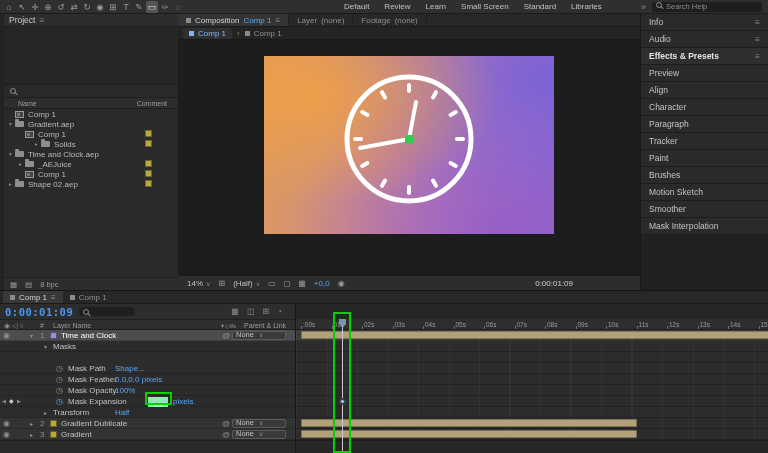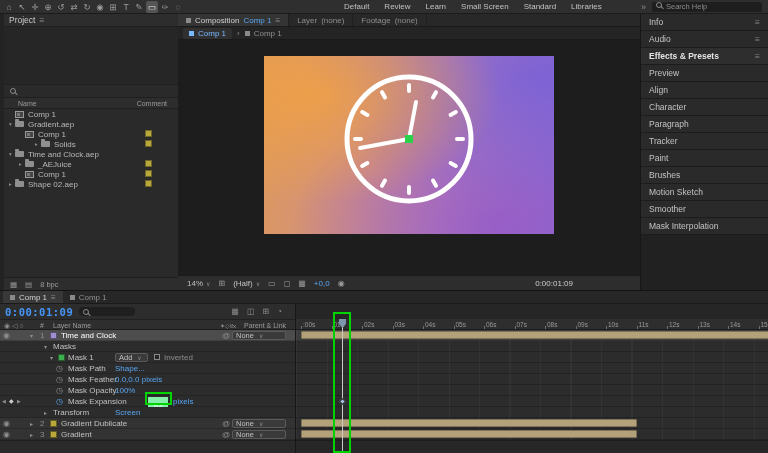--- a/index.html
+++ b/index.html
@@ -66,21 +66,21 @@
   #tlsearch{width:56px;height:9px;background:#1f1f1f;border-radius:4px;display:flex;align-items:center;gap:3px;padding:0 4px}
   #tlicons{margin-left:auto;display:flex;gap:8px;font-size:8px;color:#8e8e8e;padding-right:8px}
   #tlheader{position:absolute;left:0;top:28px;width:295px;height:11px;background:#2e2e2e;border-top:1px solid #202020;border-bottom:1px solid #1c1c1c;font-size:7px;color:#9a9a9a}
   #tlheader span{position:absolute;top:2px}
   #tlrows{position:absolute;left:0;top:39px;width:295px;height:110px}
   .trow{position:absolute;left:0;width:295px;height:11px;font-size:8px;color:#c0c0c0;background:#333;border-bottom:1px solid rgba(0,0,0,.18)}
   .trow.deep{background:#2c2c2c}
   .trow.sel{background:#4d4d4d}
   .trow .p{position:absolute;top:0;height:11px;line-height:11px;white-space:nowrap}
   .lswatch{position:absolute;top:2px;width:7px;height:7px;border:1px solid rgba(0,0,0,.45)}
-  .drop{position:absolute;top:1px;height:9px;border:1px solid #5b5b5b;background:#3a3a3a;border-radius:2px;display:flex;align-items:center;gap:5px;padding:0 3px;font-size:7.5px;color:#c0c0c0;line-height:8px}
+  .drop{position:absolute;top:1px;height:9px;border:1px solid #5b5b5b;background:#3a3a3a;border-radius:2px;display:flex;align-items:flex-end;gap:5px;padding:0 3px;font-size:7.5px;color:#c0c0c0;line-height:8px}
   .chk{position:absolute;top:2px;width:6px;height:6px;border:1px solid #888;background:#262626}
   .editbox{position:absolute;left:148px;top:1px;width:20px;height:9px;background:#0f0f0f;border:6px solid #86efac;color:#fff;text-align:center;line-height:8px;font-size:8px}
   .editbox::after{content:'';display:inline-block;width:1px;height:7px;background:#fff;vertical-align:-1px;margin-left:1px}
   #tlbottom{position:absolute;left:0;top:149px;width:295px;height:14px;background:#2a2a2a;border-top:1px solid #1f1f1f}
   
   #graph{position:absolute;left:295px;top:13px;width:473px;height:150px;background:#262626;border-left:1px solid #171717;overflow:hidden}
   #gruler{position:absolute;left:0;top:15px;width:473px;height:11px;background:#2e2e2e;border-bottom:1px solid #1b1b1b}
   #gruler::after{content:'';position:absolute;left:5px;right:0;bottom:0;height:3px;background:repeating-linear-gradient(to right,#6f6f6f 0 1px,transparent 1px 30.5px)}
   .rlabel{position:absolute;top:2px;font-size:6.5px;color:#9a9a9a}
   #grows{position:absolute;left:0;top:26px;width:473px;height:110px;background:#2c2c2c;
@@ -381,31 +381,20 @@
         <span>None</span>
           <span class="ddg">∨</span>
       </div>
     </div>
 
     <div class="trow deep" style="top:11px">
       <span class="p dim tiny" style="left:44px;top:1px">▾</span>
       <span class="p" style="left:53px">Masks</span>
     </div>
 
-    <div class="trow deep" style="top:22px">
-      <span class="p dim tiny" style="left:50px;top:1px">▾</span>
-      <span class="lswatch" style="left: 58px; background: rgb(63, 174, 78);"></span>
-      <span class="p" style="left:68px">Mask 1</span>
-      <div class="drop" style="left:115px;width:33px">
-        <span>Add</span>
-          <span class="ddg">∨</span>
-      </div>
-      <span class="chk" style="left:154px"></span>
-      <span class="p dim" style="left:164px">Inverted</span>
-    </div>
 
     <div class="trow deep" style="top:33px">
       <span class="p dim" style="left:56px">◷</span>
       <span class="p" style="left:68px">Mask Path</span>
       <span class="p blue" style="left:115px">Shape...</span>
     </div>
 
     <div class="trow deep" style="top:44px">
       <span class="p dim" style="left:56px">◷</span>
       <span class="p" style="left:68px">Mask Feather</span>
@@ -424,21 +413,21 @@
       <span class="p dim" style="left:17px;font-size:5px">▶</span>
       <span class="p blue" style="left:56px">◷</span>
       <span class="p" style="left:68px">Mask Expansion</span>
       <span class="editbox">64</span>
       <span class="p blue" style="left:173px">pixels</span>
     </div>
 
     <div class="trow deep" style="top:77px">
       <span class="p dim tiny" style="left:44px;top:1px">▸</span>
       <span class="p" style="left:53px">Transform</span>
-      <span class="p blue" style="left:115px">Screen</span>
+      <span class="p blue" style="left:115px">Half</span>
     </div>
 
     <div class="trow" style="top:88px">
       <span class="p dim" style="left:3px">◉</span>
       <span class="p dim tiny" style="left:30px;top:1px">▸</span>
       <span class="p dim" style="left:40px">2</span>
       <span class="lswatch" style="left: 50px; background: rgb(185, 168, 60);"></span>
       <span class="p" style="left:61px">Gradient Dublicate</span>
       <span class="p dim" style="left:222px">@</span>
       <div class="drop" style="left:232px;width:54px">

